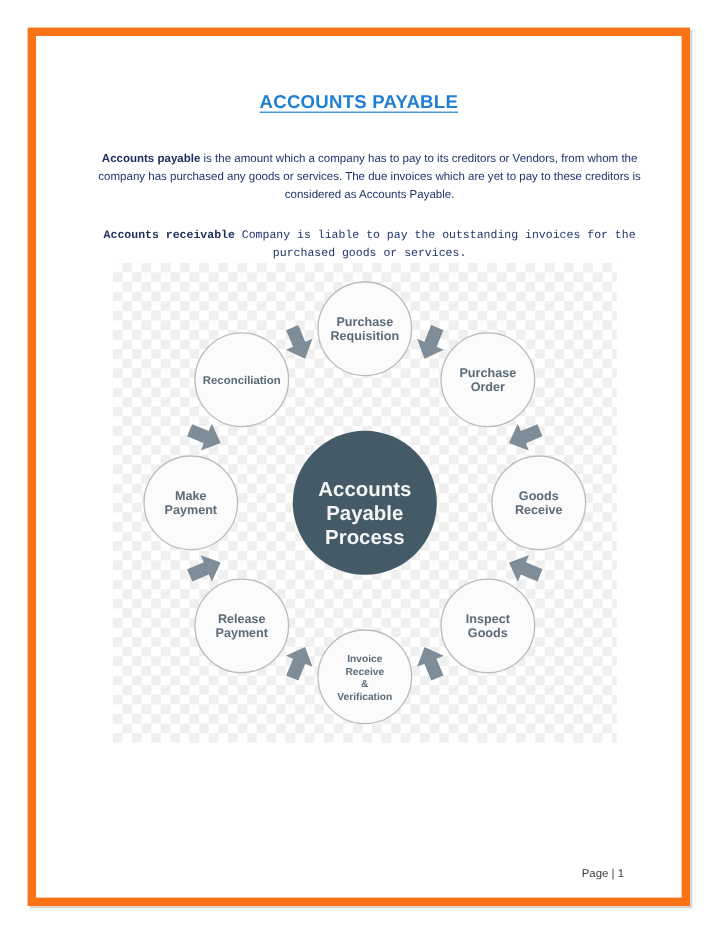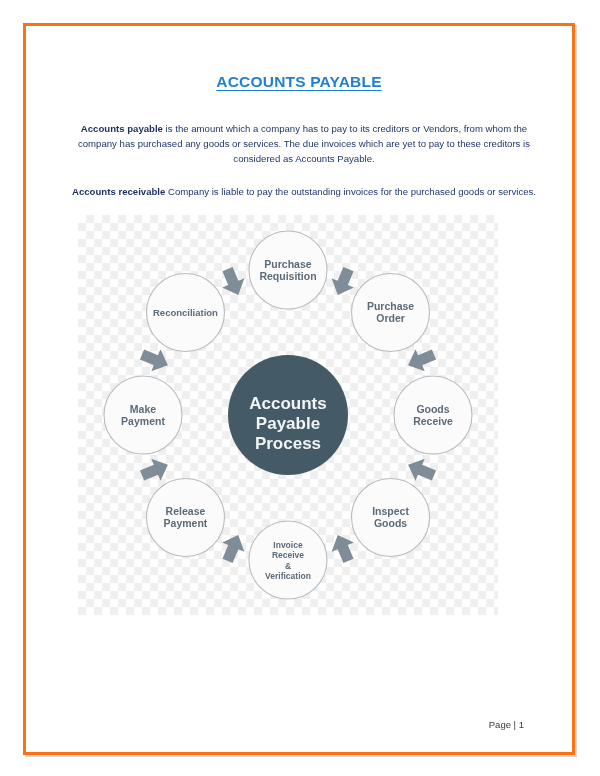--- a/index.html
+++ b/index.html
@@ -16,21 +16,21 @@
   }
 
   
   #page-frame {
     position: absolute;
     left: 23px;
     top: 23px;
     width: 552px;
     height: 732px;
     background: #ffffff;
-    border: 3px solid #f97316;
+    border: 7px solid #f97316;
     box-shadow: 2px 2px 0 rgba(0,0,0,0.16);
     box-sizing: border-box;
   }
 
   
   #doc-title {
     position: absolute;
     left: 0;
     top: 47px;
     width: 100%;
@@ -48,26 +48,26 @@
     position: absolute;
     left: 45px;
     width: 466px;
     font-size: 9.6px;
     line-height: 15.4px;
     color: #20366b;
     text-align: center;
   }
   .para b { font-weight: bold; color: #1b2f5e; }
   #para-1 { top: 85px; }
-  #para-2 { top: 148px; }
+  #para-2 { top: 148px; font-family: Liberation Mono, monospace; }
 
   
   #diagram {
     position: absolute;
-    left: 52px;
+    left: 64px;
     top: 189px;
     width: 420px;
     height: 400px;
     background-image:
       linear-gradient(45deg, #efefef 25%, transparent 25%, transparent 75%, #efefef 75%, #efefef),
       linear-gradient(45deg, #efefef 25%, transparent 25%, transparent 75%, #efefef 75%, #efefef);
     background-size: 16px 16px;
     background-position: 0 0, 8px 8px;
     background-color: #ffffff;
   }

